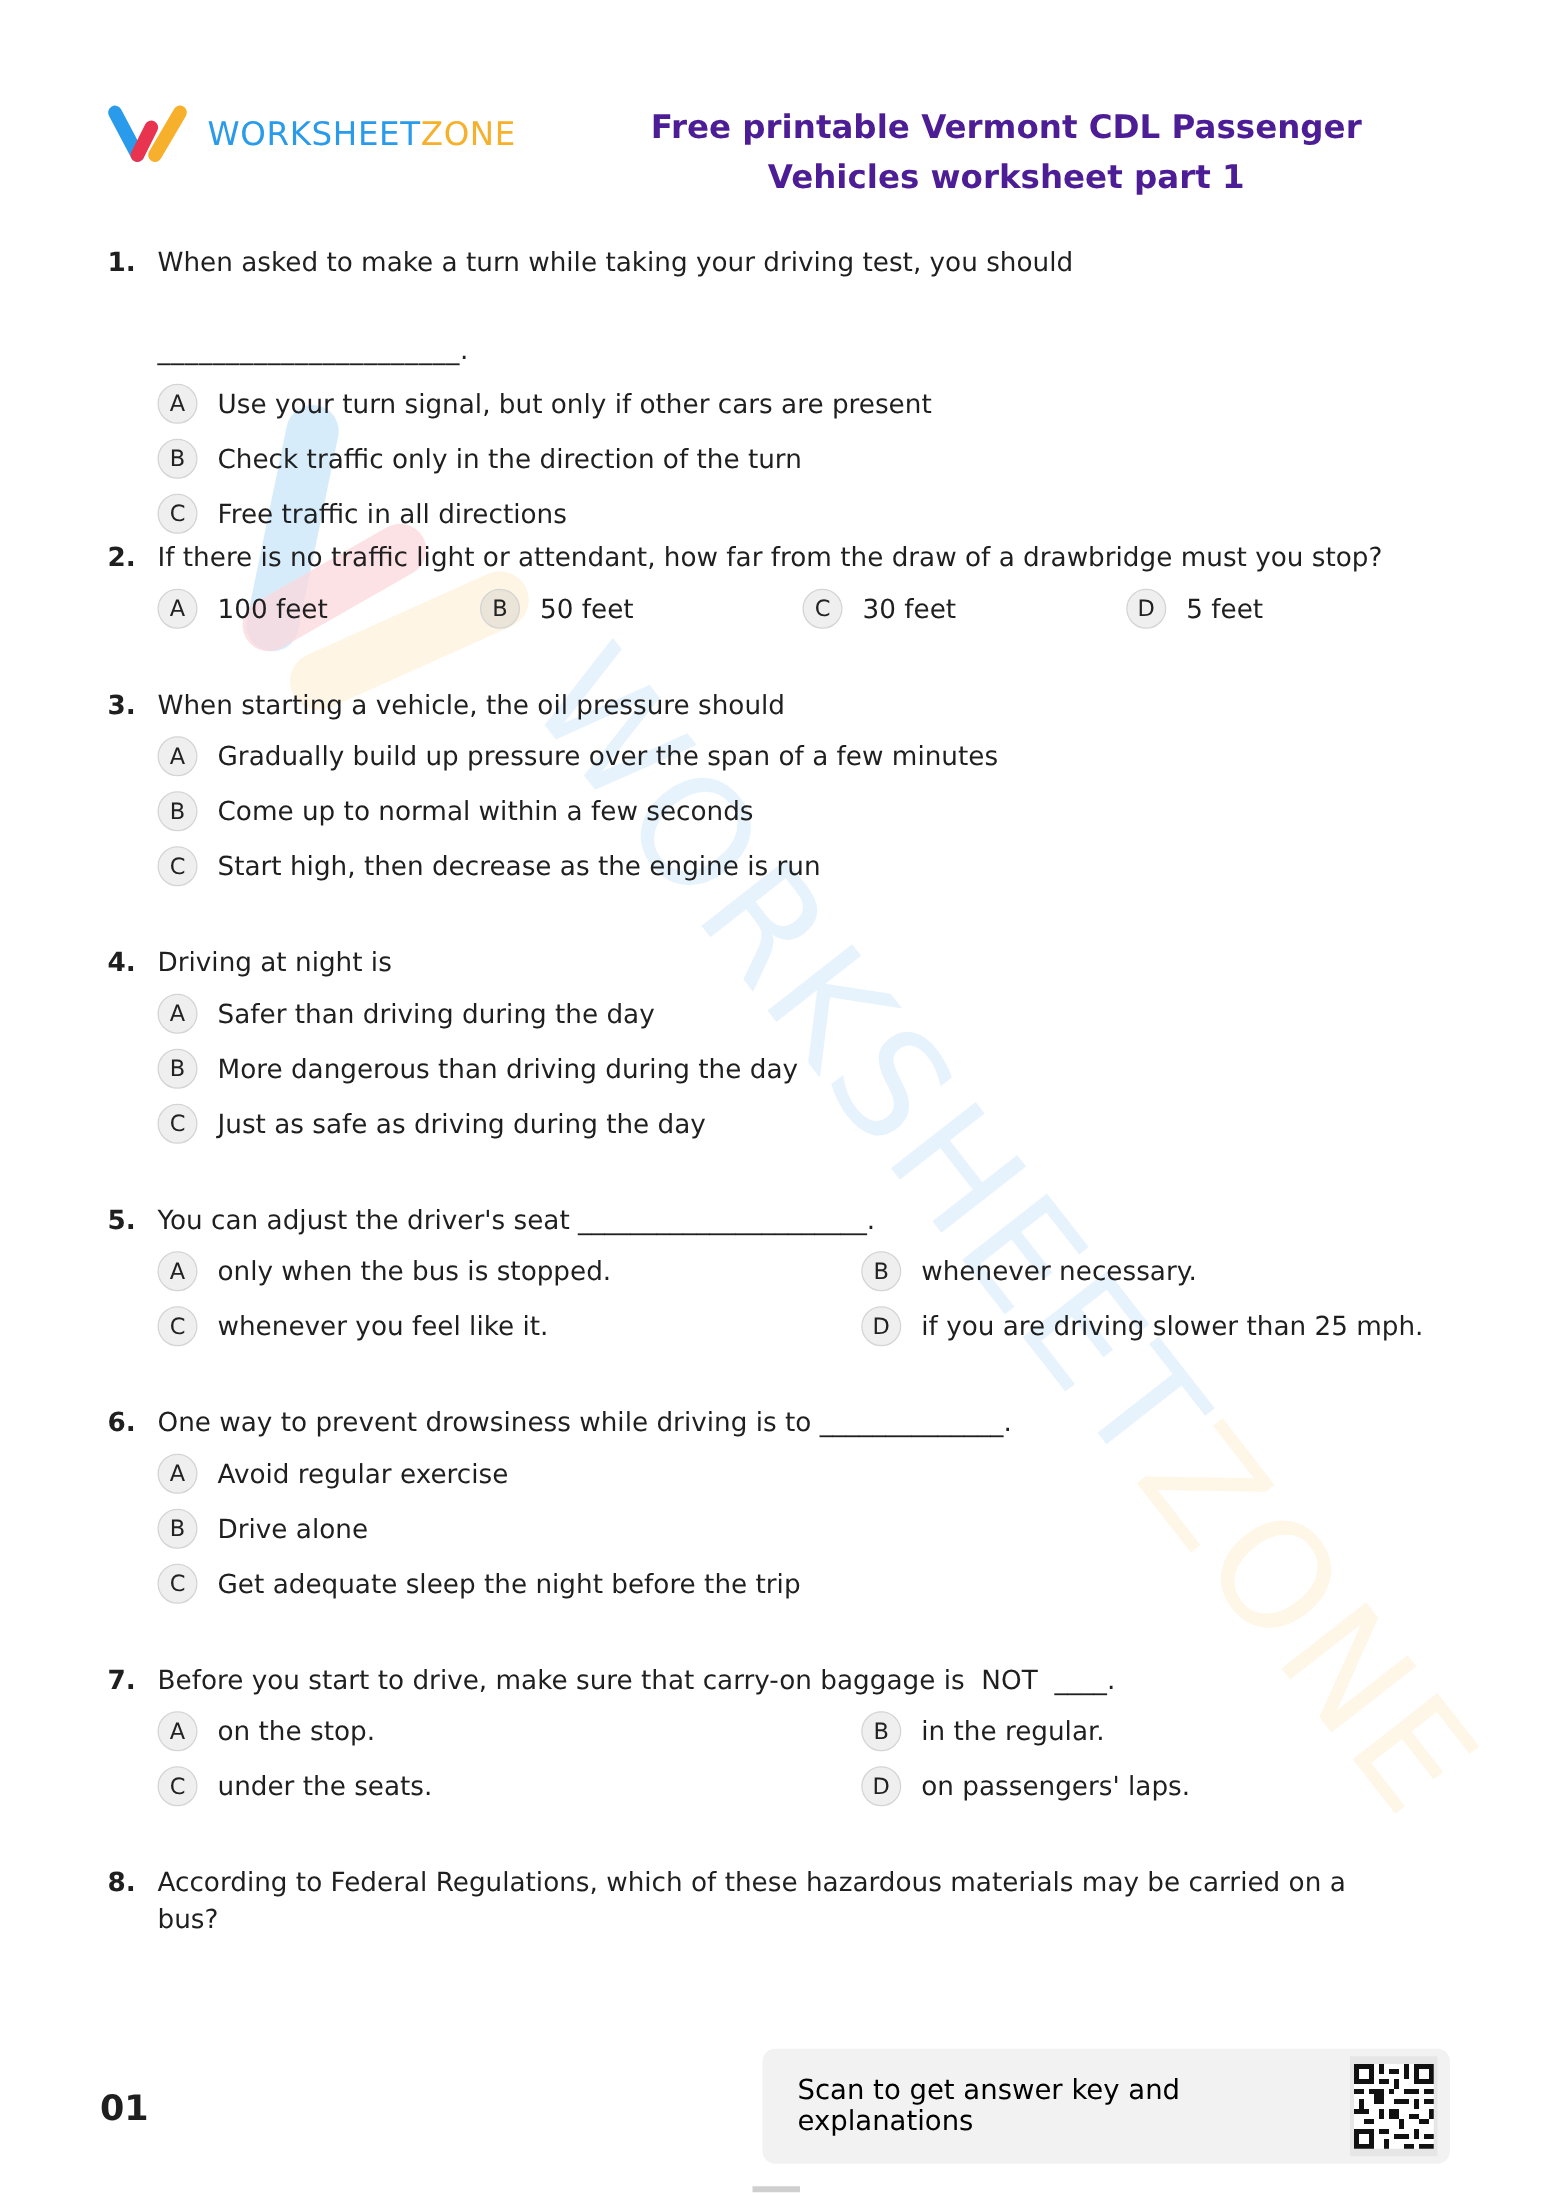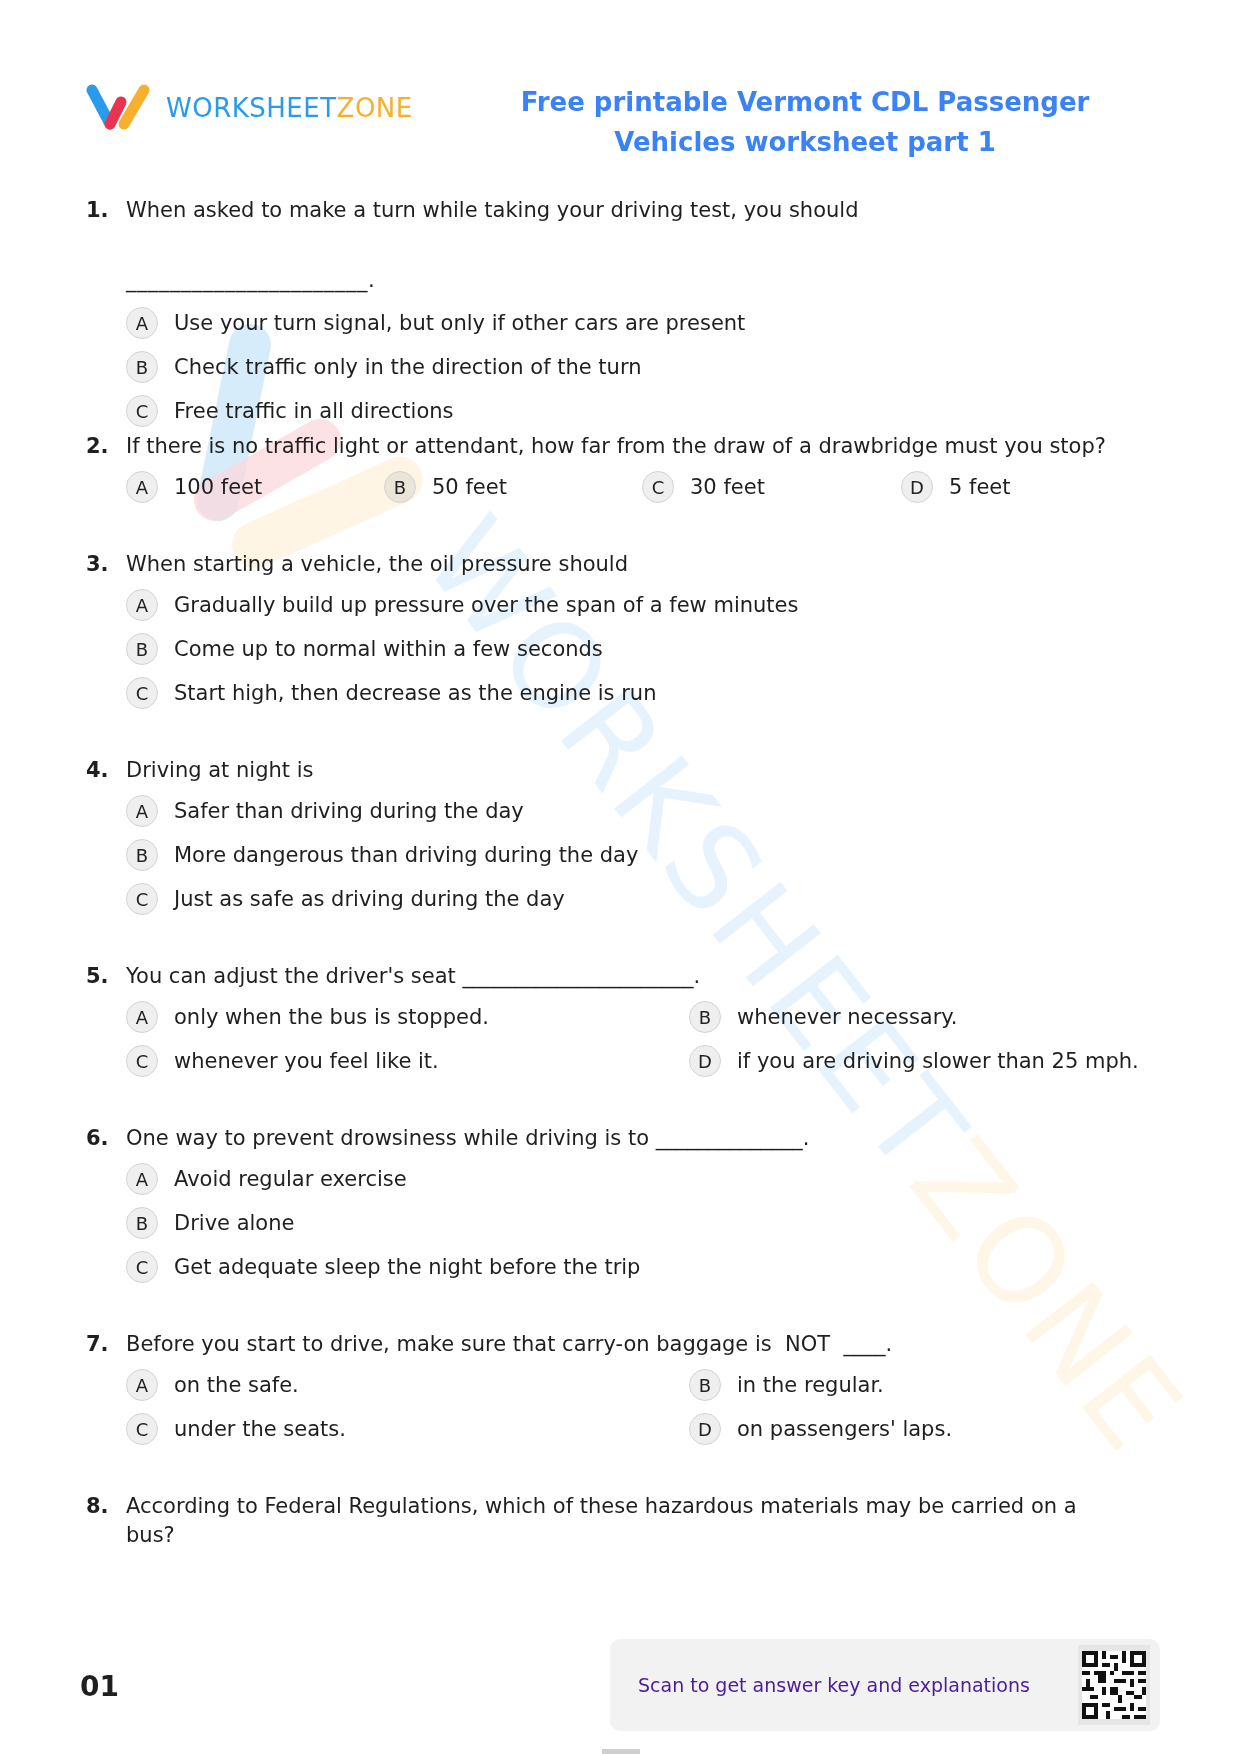--- a/index.html
+++ b/index.html
@@ -7,21 +7,21 @@
     width: 1239px; height: 1754px; background: #ffffff; position: relative; overflow: hidden;
     font-family: "DejaVu Sans", sans-serif; color: #1f1f1f;
   }
   .watermark { position: absolute; left: 0; top: 0; width: 1239px; height: 1754px; pointer-events: none; z-index: 0; }
   .header { position: absolute; left: 0; top: 0; width: 1239px; height: 170px; z-index: 1; }
   .logo { position: absolute; left: 84px; top: 82px; display: flex; align-items: center; }
   .logo-mark { width: 70px; height: 52px; }
   .logo-text { margin-left: 12px; font-family: "DejaVu Sans", sans-serif; font-size: 26px; letter-spacing: 0.5px; font-weight: 500; }
   .logo-text .w { color: #2a9bea; }
   .logo-text .z { color: #f7b02c; }
-  .title { position: absolute; left: 520px; top: 82px; width: 570px; text-align: center; font-size: 26px; font-weight: bold; line-height: 40px; color: #3b82f6; }
+  .title { position: absolute; left: 520px; top: 82px; width: 570px; text-align: center; font-size: 26px; font-weight: bold; line-height: 40px; color: #4c1d95; }
 
   .content { position: absolute; left: 0; top: 0; width: 1239px; z-index: 1; }
   .q { position: absolute; left: 86px; width: 1080px; }
   .q-row { display: flex; font-size: 21px; line-height: 29px; }
   .q-num { width: 40px; font-weight: bold; flex: none; }
   .q-text { flex: 1; }
   .q-text b { font-weight: normal; }
   .opts { margin-left: 40px; margin-top: 11px; }
   .opt { display: flex; align-items: center; height: 44px; font-size: 21px; }
   .opts.grid { display: grid; grid-template-columns: 563px 1fr; }
@@ -32,21 +32,21 @@
   }
   .bubble.tan { background: #ebe4d8; }
   .opt-label { margin-left: 16px; }
   .blank { letter-spacing: 0.5px; margin-top: 41px; }
 
   .footer-num { position: absolute; left: 80px; top: 1670px; font-size: 28px; font-weight: bold; text-underline-offset: 4px; z-index: 1; }
   .scan-box {
     position: absolute; left: 610px; top: 1639px; width: 550px; height: 92px; background: #f2f2f2; border-radius: 10px; z-index: 1;
     display: flex; align-items: center; justify-content: space-between; box-sizing: border-box; padding: 0 10px 0 28px;
   }
-  .scan-text { font-size: 19px; color: #4c1d95; }
+  .scan-text { font-size: 22px; color: #000000; }
   .qr { width: 72px; height: 80px; background: #e6e6e6; display: flex; align-items: center; justify-content: center; }
   .page-mark { position: absolute; left: 602px; top: 1749px; width: 38px; height: 5px; background: #cfcfcf; z-index: 1; }
 </style>
 </head>
 <body>
 
 <svg class="watermark" viewBox="0 0 1239 1754" xmlns="http://www.w3.org/2000/svg">
   <g opacity="0.18">
     <line x1="250" y1="345" x2="218" y2="500" stroke="#2a9bea" stroke-width="42" stroke-linecap="round"></line>
     <line x1="215" y1="500" x2="320" y2="440" stroke="#e8344e" stroke-width="42" stroke-linecap="round" opacity="0.8"></line>
@@ -214,21 +214,21 @@
   </div>
 
   <div class="q" style="top:1330px;">
     <div class="q-row">
       <span class="q-num">7.</span>
       <span class="q-text"><span>Before you start to drive, make sure that carry-on baggage is</span>&nbsp;&nbsp;<b>NOT</b>&nbsp;&nbsp;<span>____.</span></span>
     </div>
     <div class="opts grid" style="margin-top:4px;">
       <div class="opt">
           <span class="bubble">A</span>
-          <span class="opt-label">on the safe.</span>
+          <span class="opt-label">on the stop.</span>
         </div>
       <div class="opt">
           <span class="bubble">B</span>
           <span class="opt-label">in the regular.</span>
         </div>
       <div class="opt">
           <span class="bubble">C</span>
           <span class="opt-label">under the seats.</span>
         </div>
       <div class="opt">

